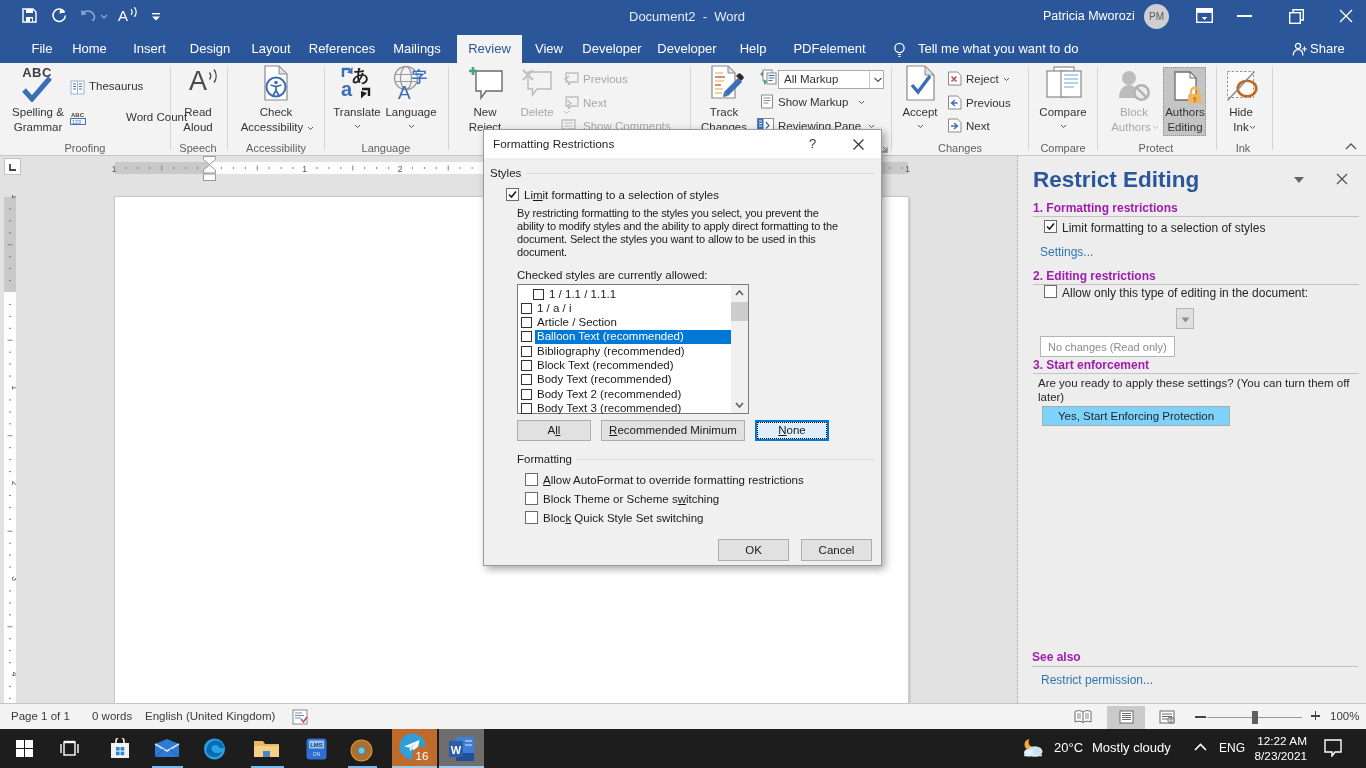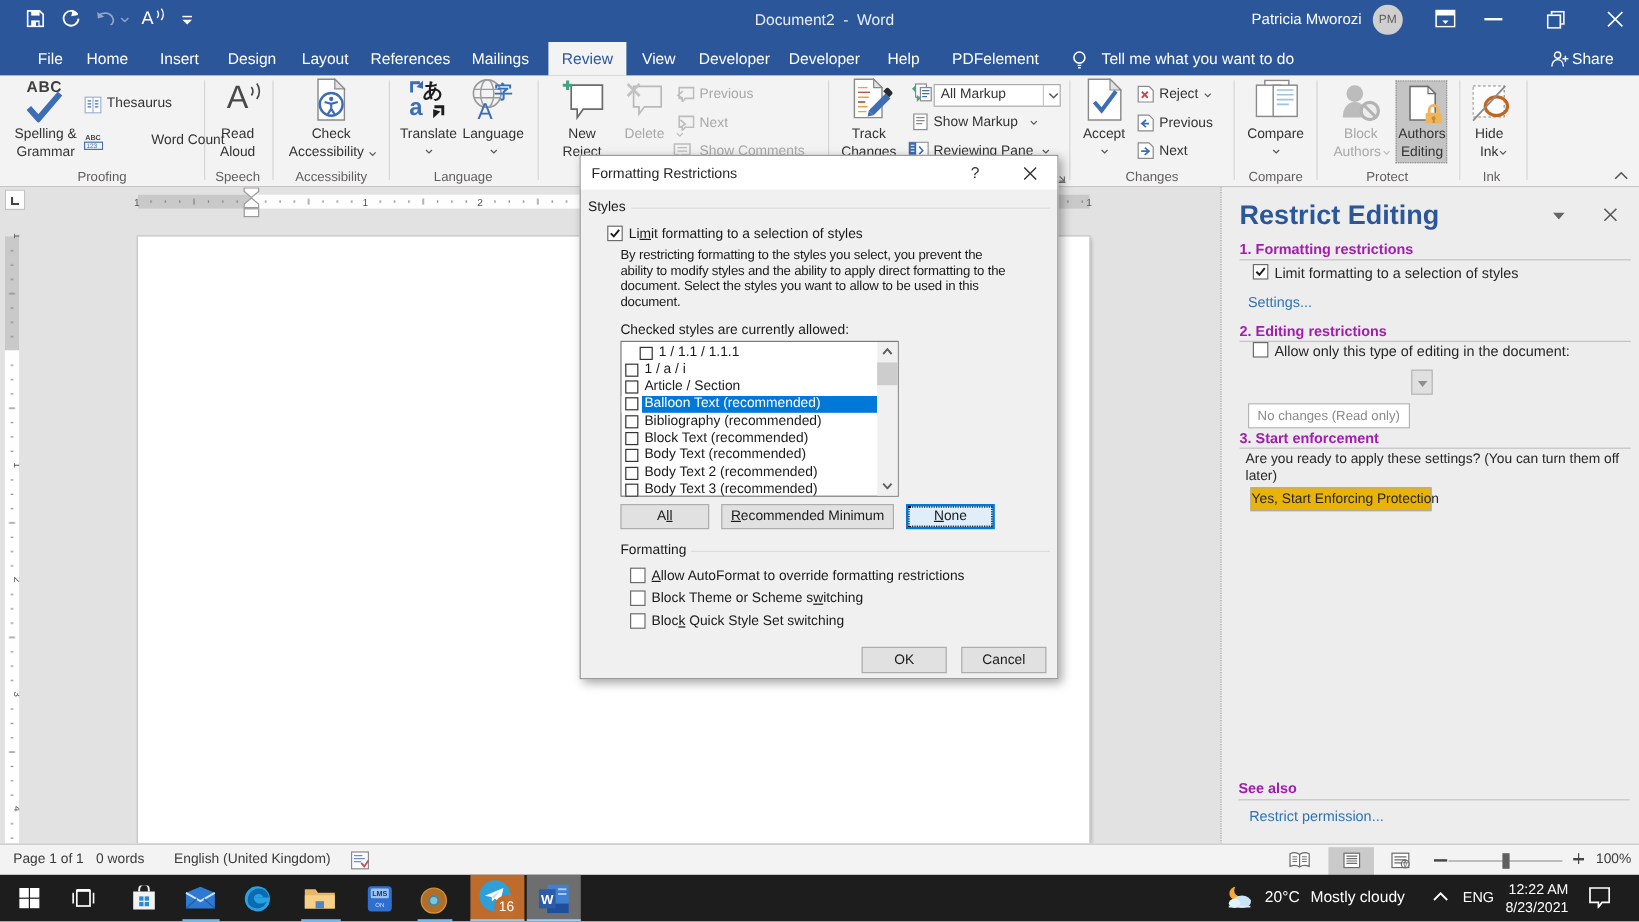--- a/index.html
+++ b/index.html
@@ -471,21 +471,21 @@
   </div>
   <div class="abs" style="left:158px;top:152px;width:18px;height:21px;background:#e0e0e0;border:1px solid #b5b5b5;">
     <svg style="position:absolute;left:4px;top:8px" width="9" height="6" viewBox="0 0 9 6">
         <path d="M0.5 0.5 h8 l-4 5 z" fill="#8f8f8f"></path>
       </svg>
   </div>
 
   <div class="phead" style="left:15px;top:202px;">3. Start enforcement</div>
   <div class="hairline" style="left:15px;top:217px;width:326px;"></div>
   <div class="abs" style="left:20px;top:221px;white-space:nowrap;line-height:13.5px;font-size:11.5px;">Are you ready to apply these settings? (You can turn them off<br>later)</div>
-  <div class="abs" style="left:24px;top:250px;width:151px;height:20px;background:#eab308;border:1px solid #ababab;text-align:center;line-height:19px;font-size:11.5px;white-space:nowrap;">Yes, Start Enforcing Protection</div>
+  <div class="abs" style="left:24px;top:250px;width:188px;height:20px;background:#7dd3fc;border:1px solid #ababab;text-align:center;line-height:19px;font-size:11.5px;white-space:nowrap;">Yes, Start Enforcing Protection</div>
 
   <div class="phead" style="left:14px;top:494px;">See also</div>
   <div class="hairline" style="left:14px;top:510px;width:326px;"></div>
   <div class="plink" style="left:23px;top:517px;">Restrict permission...</div>
 </div>
 <div class="abs" id="dialog">
   <div class="abs" style="left:0;top:0;width:397px;height:28px;background:#fff;"></div>
   <div class="abs" style="left:9px;top:7px;font-size:11.8px;color:#262626;">Formatting Restrictions</div>
   <div class="abs" style="left:325px;top:6px;font-size:13px;color:#333;">?</div>
   <svg class="abs" style="left:369px;top:9px" width="11" height="11" viewBox="0 0 11 11">
@@ -565,21 +565,21 @@
   <div class="cb" style="left:41px;top:362px;"></div>
   <div class="abs" style="left:59px;top:363px;">Block Theme or Scheme s<u>w</u>itching</div>
   <div class="cb" style="left:41px;top:381px;"></div>
   <div class="abs" style="left:59px;top:382px;">Bloc<u>k</u> Quick Style Set switching</div>
 
   <div class="btn" style="left:234px;top:409px;width:71px;height:22px;line-height:20px;">OK</div>
   <div class="btn" style="left:317px;top:409px;width:71px;height:22px;line-height:20px;">Cancel</div>
 </div>
 <div class="abs" id="statusbar">
   <div class="abs" style="left:11px;top:6px;">Page 1 of 1</div>
-  <div class="abs" style="left:80px;top:6px;">0 words</div>
+  <div class="abs" style="left:92px;top:6px;">0 words</div>
   <div class="abs" style="left:145px;top:6px;">English (United Kingdom)</div>
   <svg class="abs" style="left:292px;top:5px" width="16" height="16" viewBox="0 0 16 16">
     <rect x="1" y="1" width="14" height="14" fill="#fff" stroke="#8a8a8a"></rect>
     <path d="M3 4 h7 M3 6.5 h9 M3 9 h6" stroke="#6a8fc0" stroke-width="1"></path>
     <path d="M9 10 l2.5 3 l3.5 -5" fill="none" stroke="#c0504d" stroke-width="1.5"></path>
   </svg>
 
   <svg class="abs" style="left:1074px;top:6px" width="18" height="14" viewBox="0 0 18 14">
     <path d="M1 1.5 C4 0 7 0.5 9 2 C11 0.5 14 0 17 1.5 V12 C14 10.8 11 11 9 12.5 C7 11 4 10.8 1 12 Z" fill="#fff" stroke="#6a6a6a"></path>
     <path d="M9 2 v10.5" stroke="#6a6a6a"></path>

